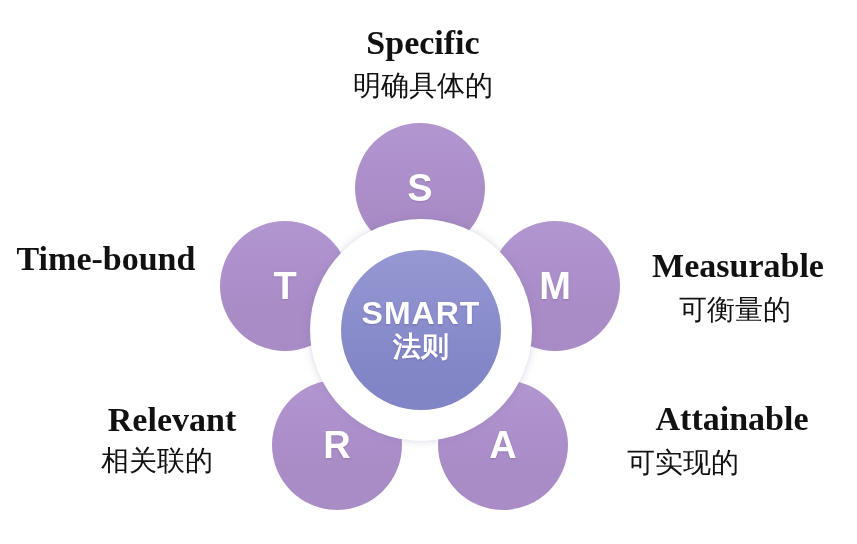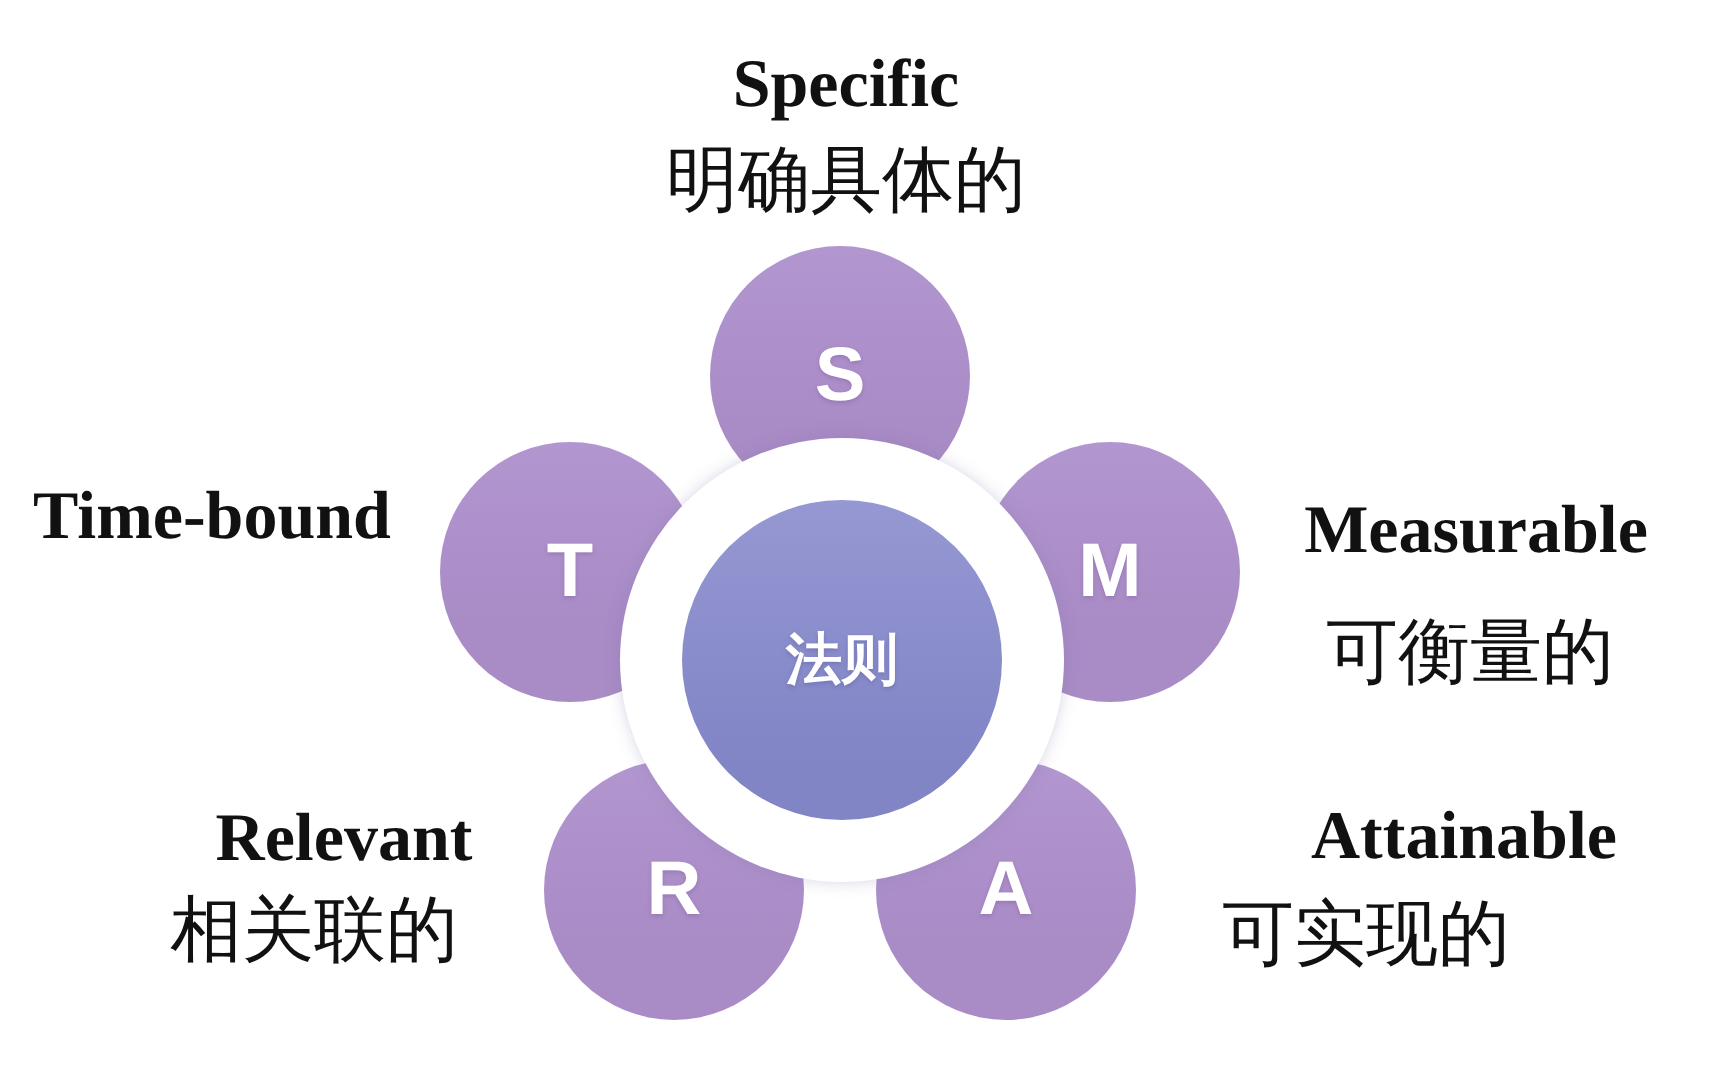--- a/index.html
+++ b/index.html
@@ -85,28 +85,28 @@
   
   .lbl{
     position:absolute;
     transform:translateX(-50%);
     white-space:nowrap;
     color:var(--text);
     line-height:1;
     text-align:center;
   }
   .lbl-en{font-size:34px;font-weight:bold;font-family:Liberation Serif, serif;}
-  .lbl-zh{font-size:36px;font-weight:normal;}
+  .lbl-zh{font-size:28px;font-weight:normal;}
 
   .lbl-specific-en{left:423px;top:26px;}
   .lbl-specific-zh{left:423px;top:72px;}
   .lbl-timebound-en{left:106px;top:242px;}
   .lbl-timebound-zh{left:98px;top:289px;}
   .lbl-measurable-en{left:738px;top:249px;}
-  .lbl-measurable-zh{left:735px;top:308px;}
+  .lbl-measurable-zh{left:735px;top:296px;}
   .lbl-relevant-en{left:172px;top:403px;}
   .lbl-relevant-zh{left:157px;top:447px;}
   .lbl-attainable-en{left:720px;top:402px;margin-left:12px;}
   .lbl-attainable-zh{left:683px;top:449px;}
 </style>
 </head>
 <body>
 
 <div class="canvas">
 
@@ -121,20 +121,21 @@
   </div>
   <div class="petal petal-r">
     <span class="petal-letter">R</span>
   </div>
   <div class="petal petal-t">
     <span class="petal-letter">T</span>
   </div>
 
   <div class="ring"></div>
   <div class="center-circle">
+    <span class="center-title">SMART</span>
     <span class="center-subtitle">法则</span>
   </div>
 
   <div class="lbl lbl-en lbl-specific-en">Specific</div>
   <div class="lbl lbl-zh lbl-specific-zh">明确具体的</div>
 
   <div class="lbl lbl-en lbl-measurable-en">Measurable</div>
   <div class="lbl lbl-zh lbl-measurable-zh">可衡量的</div>
 
   <div class="lbl lbl-en lbl-attainable-en">Attainable</div>

